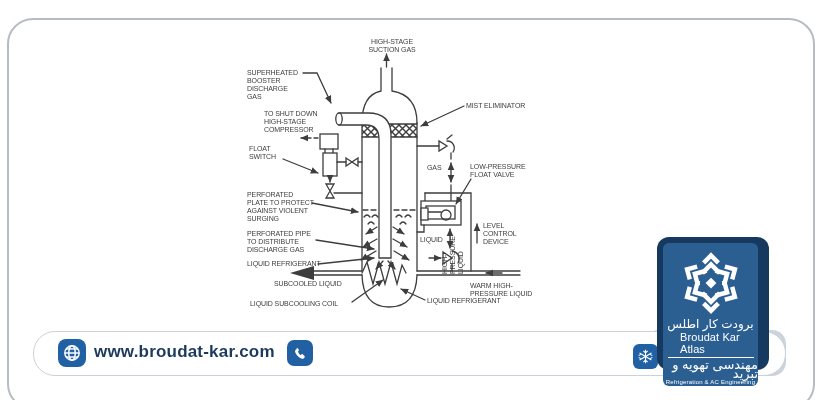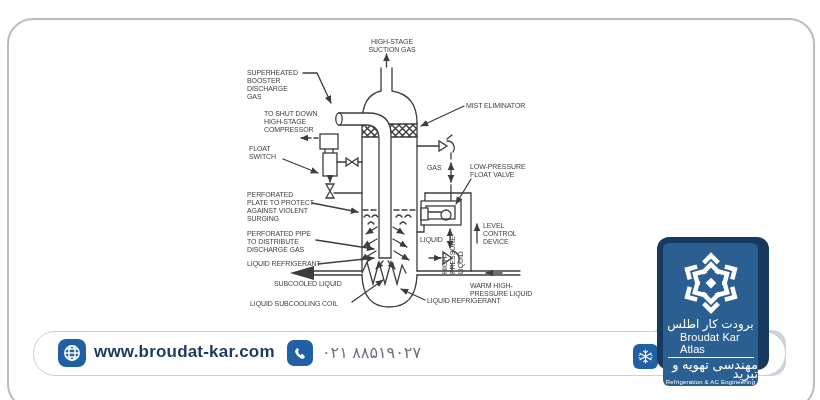--- a/index.html
+++ b/index.html
@@ -197,21 +197,20 @@
       <line x1="3.2" y1="14.5" x2="16.8" y2="14.5"></line>
     </svg>
   </div>
   <div class="site">www.broudat-kar.com</div>
 
   <div class="icon-sq phone-sq">
     <svg width="15" height="15" viewBox="0 0 24 24" fill="#ffffff">
       <path d="M6.6 2.8 L9.2 5.4 C9.8 6 9.7 7 9 7.7 L7.8 8.9 C8.7 11 10 12.9 12 14.6 L13.6 13.4 C14.3 12.8 15.2 12.8 15.8 13.4 L18.4 16 C19.1 16.7 19.1 17.7 18.4 18.4 L17 19.8 C16.2 20.6 15 20.8 13.9 20.3 C8.9 18 5.2 14.2 3.4 9.4 C3 8.3 3.3 7.1 4.1 6.3 L5.2 5.2 Z"></path>
     </svg>
   </div>
-  <div class="phone-num">۰۲۱ ۸۸۵۱۹۰۲۷</div>
 
 
   <div class="icon-sq flake-sq">
     <svg width="17" height="17" viewBox="0 0 40 40" stroke="#ffffff" stroke-width="2.6" fill="none">
       <g>
         <line x1="20" y1="4" x2="20" y2="36"></line>
         <line x1="6" y1="12" x2="34" y2="28"></line>
         <line x1="6" y1="28" x2="34" y2="12"></line>
         <path d="M15,7 L20,11 L25,7 M15,33 L20,29 L25,33 M4,18 L9,15 M4,22 L9,25 M36,18 L31,15 M36,22 L31,25"></path>
       </g>

